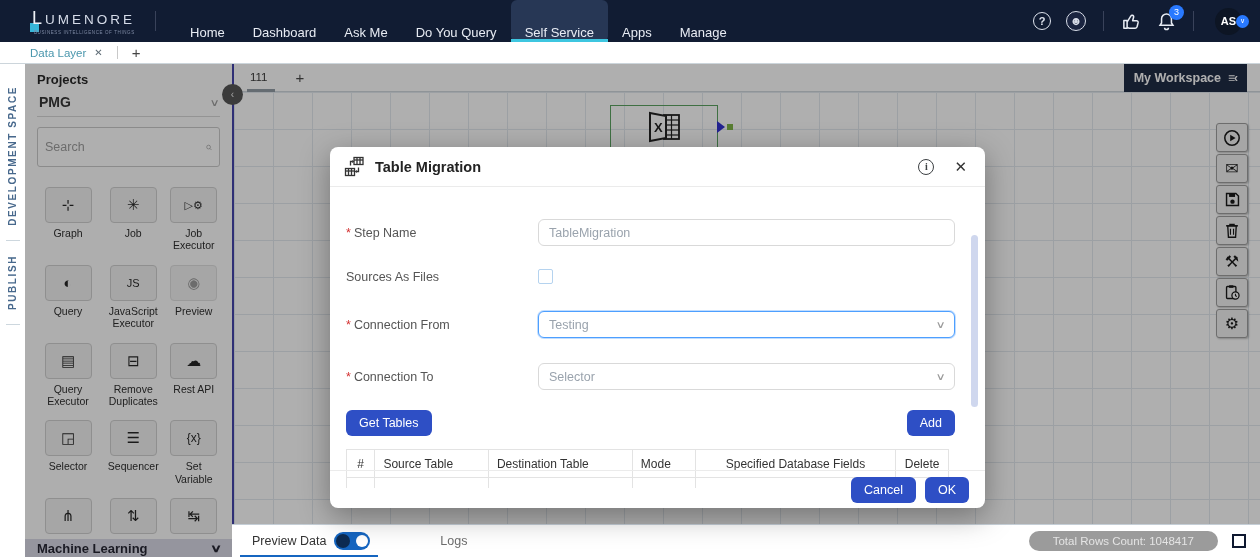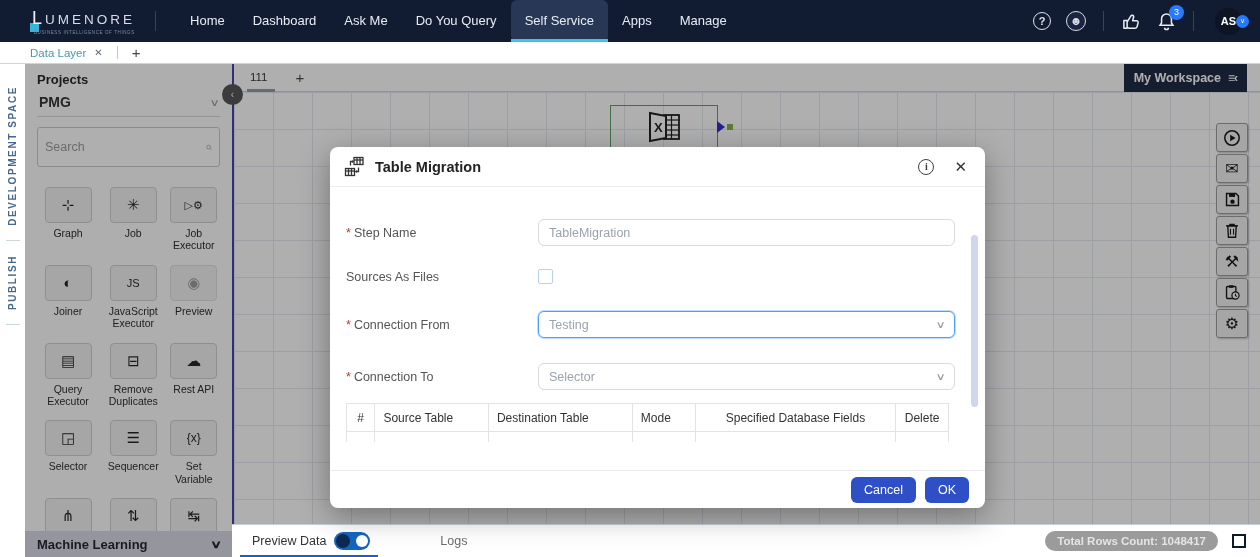--- a/index.html
+++ b/index.html
@@ -12,21 +12,21 @@
   
   .navbar { position:absolute; left:0; top:0; width:1260px; height:42px;
     background:#111c33; display:flex; align-items:center; z-index:30; }
   .logo { display:flex; flex-direction:column; justify-content:center; margin-left:30px; position:relative; }
   .brand { color:#d6dce9; font-size:13.5px; letter-spacing:3px; font-weight:500; position:relative; padding-left:2px;}
   .brand::first-letter { font-size:18px; color:#eef1f7; }
   .brand-sq { position:absolute; left:0; bottom:3px; width:9px; height:9px; background:#37b6d9; z-index:-1; }
   .tagline { color:#7e8aa4; font-size:4.5px; letter-spacing:.6px; margin-top:1px; padding-left:4px; }
   .nav-divider { width:1px; height:20px; background:#39425a; margin:0 20px; }
   .nav-menu { display:flex; height:42px; }
-  .nav-item { color:#e8ecf4; font-size:13px; padding:0 14px; line-height:42px; position:relative; cursor:default; white-space:nowrap; }
+  .nav-item { color:#e8ecf4; font-size:13px; padding:12px 14px; line-height:42px; position:relative; cursor:default; white-space:nowrap; }
   .nav-item.active { background:#273755;border-radius:6px; }
   .nav-item.active::after { content:""; position:absolute; left:0; right:0; bottom:0; height:3px; background:#3ec6e0; }
   .nav-right { margin-left:auto; display:flex; align-items:center; gap:15px; margin-right:18px; }
   .circle-icon { width:18px; height:18px; border:1.6px solid #dfe4ee; border-radius:50%;
     color:#dfe4ee; font-size:11px; display:flex; align-items:center; justify-content:center; font-weight:bold; }
   .robot { width:20px; height:20px; border-radius:50%; background:#1a2440; border:1.6px solid #d8dde8;
     color:#d8dde8; font-size:12px; display:flex; align-items:center; justify-content:center; }
   .bell-wrap { position:relative; }
   .badge { position:absolute; top:-6px; right:-8px; min-width:15px; height:15px; border-radius:8px;
     background:#2979ff; color:#fff; font-size:9px; display:flex; align-items:center; justify-content:center; padding:0 3px; }
@@ -61,21 +61,21 @@
     display:flex; align-items:center; padding:4px 7px; background:#fff; }
   .sb-search input { border:none; outline:none; flex:1; font-size:12.5px; color:#444; background:transparent;
     font-family:"Liberation Sans", sans-serif; }
   .sb-search input::placeholder { color:#9a9a9a; }
   .tools { margin-top:20px; display:grid; grid-template-columns:repeat(3,1fr); column-gap:8px; row-gap:13px; }
   .tool { display:flex; flex-direction:column; align-items:center; }
   .tool-btn { width:47px; height:36px; border:1px solid #cfcfcf; border-radius:4px; background:#f1f1f1;
     display:flex; align-items:center; justify-content:center; font-size:15px; color:#1d1d1d; }
   .tool.disabled .tool-btn { color:#999; border-color:#dedede; }
   .tool-label { margin-top:4px; font-size:10.5px; color:#262626; text-align:center; line-height:1.18; max-width:62px; }
-  .ml-bar { position:absolute; left:0; bottom:0; width:207px; height:26px; background:#d8d8e6;
+  .ml-bar { position:absolute; left:0; bottom:0; width:207px; height:18px; background:#d8d8e6;
     display:flex; align-items:center; justify-content:space-between; padding:0 12px; }
   .ml-bar .t { font-size:13px; font-weight:bold; color:#1d1d2b; }
   .ml-bar .c { font-size:11px; color:#1d1d2b; font-weight:bold; transform:scaleX(1.5); }
   
   .canvas { position:absolute; left:232px; top:0; width:1028px; height:493px; border-left:2px solid #3d3da8; background:#fff; }
   .canvas-tabbar { position:absolute; left:0; top:0; right:0; height:28px; background:#fff; border-bottom:1px solid #cfd6dc;
     display:flex; align-items:center; }
   .ct-tab { margin-left:16px; font-size:11.5px; color:#333; position:relative; height:28px; line-height:26px; }
   .ct-tab::after { content:""; position:absolute; left:-3px; bottom:0; width:28px; height:3px; background:#8f9aa3; }
   .ct-add { margin-left:28px; font-size:15px; color:#444; }
@@ -101,21 +101,21 @@
   .bottombar { position:absolute; left:232px; right:0; bottom:0; height:33px; background:#fff;
     border-top:1px solid #c5ced6; display:flex; align-items:center; z-index:25; }
   .pv-wrap { position:relative; height:33px; display:flex; align-items:center; gap:8px; padding:0 14px 0 20px; }
   .pv-wrap::after { content:""; position:absolute; left:8px; bottom:0; height:3px; right:6px; background:#1565c0; }
   .pv-label { font-size:12.5px; color:#333; }
   .toggle { position:relative; width:36px; height:18px; border-radius:9px; background:#1565c0; }
   .toggle .k-dark { position:absolute; left:2px; top:2px; width:14px; height:14px; border-radius:50%; background:#0d2b52; }
   .toggle .k-white { position:absolute; right:2px; top:3px; width:12px; height:12px; border-radius:50%; background:#fff; }
   .logs-label { font-size:12.5px; color:#6d6d6d; margin-left:56px; }
   .bb-right { margin-left:auto; display:flex; align-items:center; gap:14px; margin-right:14px; }
-  .rows-pill { background:#9b9b9b; color:#e4e4e4; font-size:11.5px; padding:4px 12px; border-radius:13px;font-weight:bold; }
+  .rows-pill { background:#9b9b9b; color:#e4e4e4; font-size:11.5px; padding:4px 24px; border-radius:13px; }
   .expand-btn { width:14px; height:14px; border:2.5px solid #0e1830; background:transparent; }
   
   .overlay { position:absolute; left:25px; top:0; width:1235px; height:493px; background:rgba(20,20,20,.34); z-index:20; }
   
   .modal { position:absolute; left:330px; top:83px; width:655px; height:361px; background:#fff; border-radius:8px;
     box-shadow:0 8px 30px rgba(0,0,0,.35); z-index:50; }
   .m-header { height:40px; display:flex; align-items:center; padding:0 18px 0 14px; border-bottom:1px solid #ebebeb; }
   .m-title { font-size:14.5px; font-weight:bold; color:#232323; margin-left:10px; }
   .m-head-right { margin-left:auto; display:flex; align-items:center; gap:20px; }
   .info-icon { width:16px; height:16px; border:1.5px solid #3c4043; border-radius:50%; color:#3c4043;
@@ -239,21 +239,21 @@
         <div class="tool">
           <div class="tool-btn" style="font-size:11px;">
               <span>▷⚙</span>
             </div>
           <div class="tool-label">Job Executor</div>
         </div>
         <div class="tool">
           <div class="tool-btn">
               <span>◐</span>
             </div>
-          <div class="tool-label">Joiner</div>
+          <div class="tool-label">Query</div>
         </div>
         <div class="tool">
           <div class="tool-btn" style="font-size:11px;font-weight:normal;">
               <span>JS</span>
             </div>
           <div class="tool-label">JavaScript Executor</div>
         </div>
         <div class="tool disabled">
           <div class="tool-btn">
               <span>◉</span>
@@ -459,20 +459,24 @@
       <div class="f-row mt25">
         <div class="f-label"><span class="req">*</span><span>Connection To</span></div>
         <div class="f-ctrl">
           <div class="select">
             <span class="sv">Selector</span>
             <span class="chev">∨</span>
           </div>
         </div>
       </div>
 
+      <div class="btn-row mt20">
+        <button class="btn">Get Tables</button>
+        <button class="btn">Add</button>
+      </div>
 
       <table class="m-table mt13">
         <thead>
           <tr>
             <th class="col-num">#</th>
             <th class="col-src" style="text-align:left;">Source Table</th>
             <th class="col-dst" style="text-align:left;">Destination Table</th>
             <th class="col-mode" style="text-align:left;">Mode</th>
             <th class="col-spec">Specified Database Fields</th>
             <th class="col-del">Delete</th>

